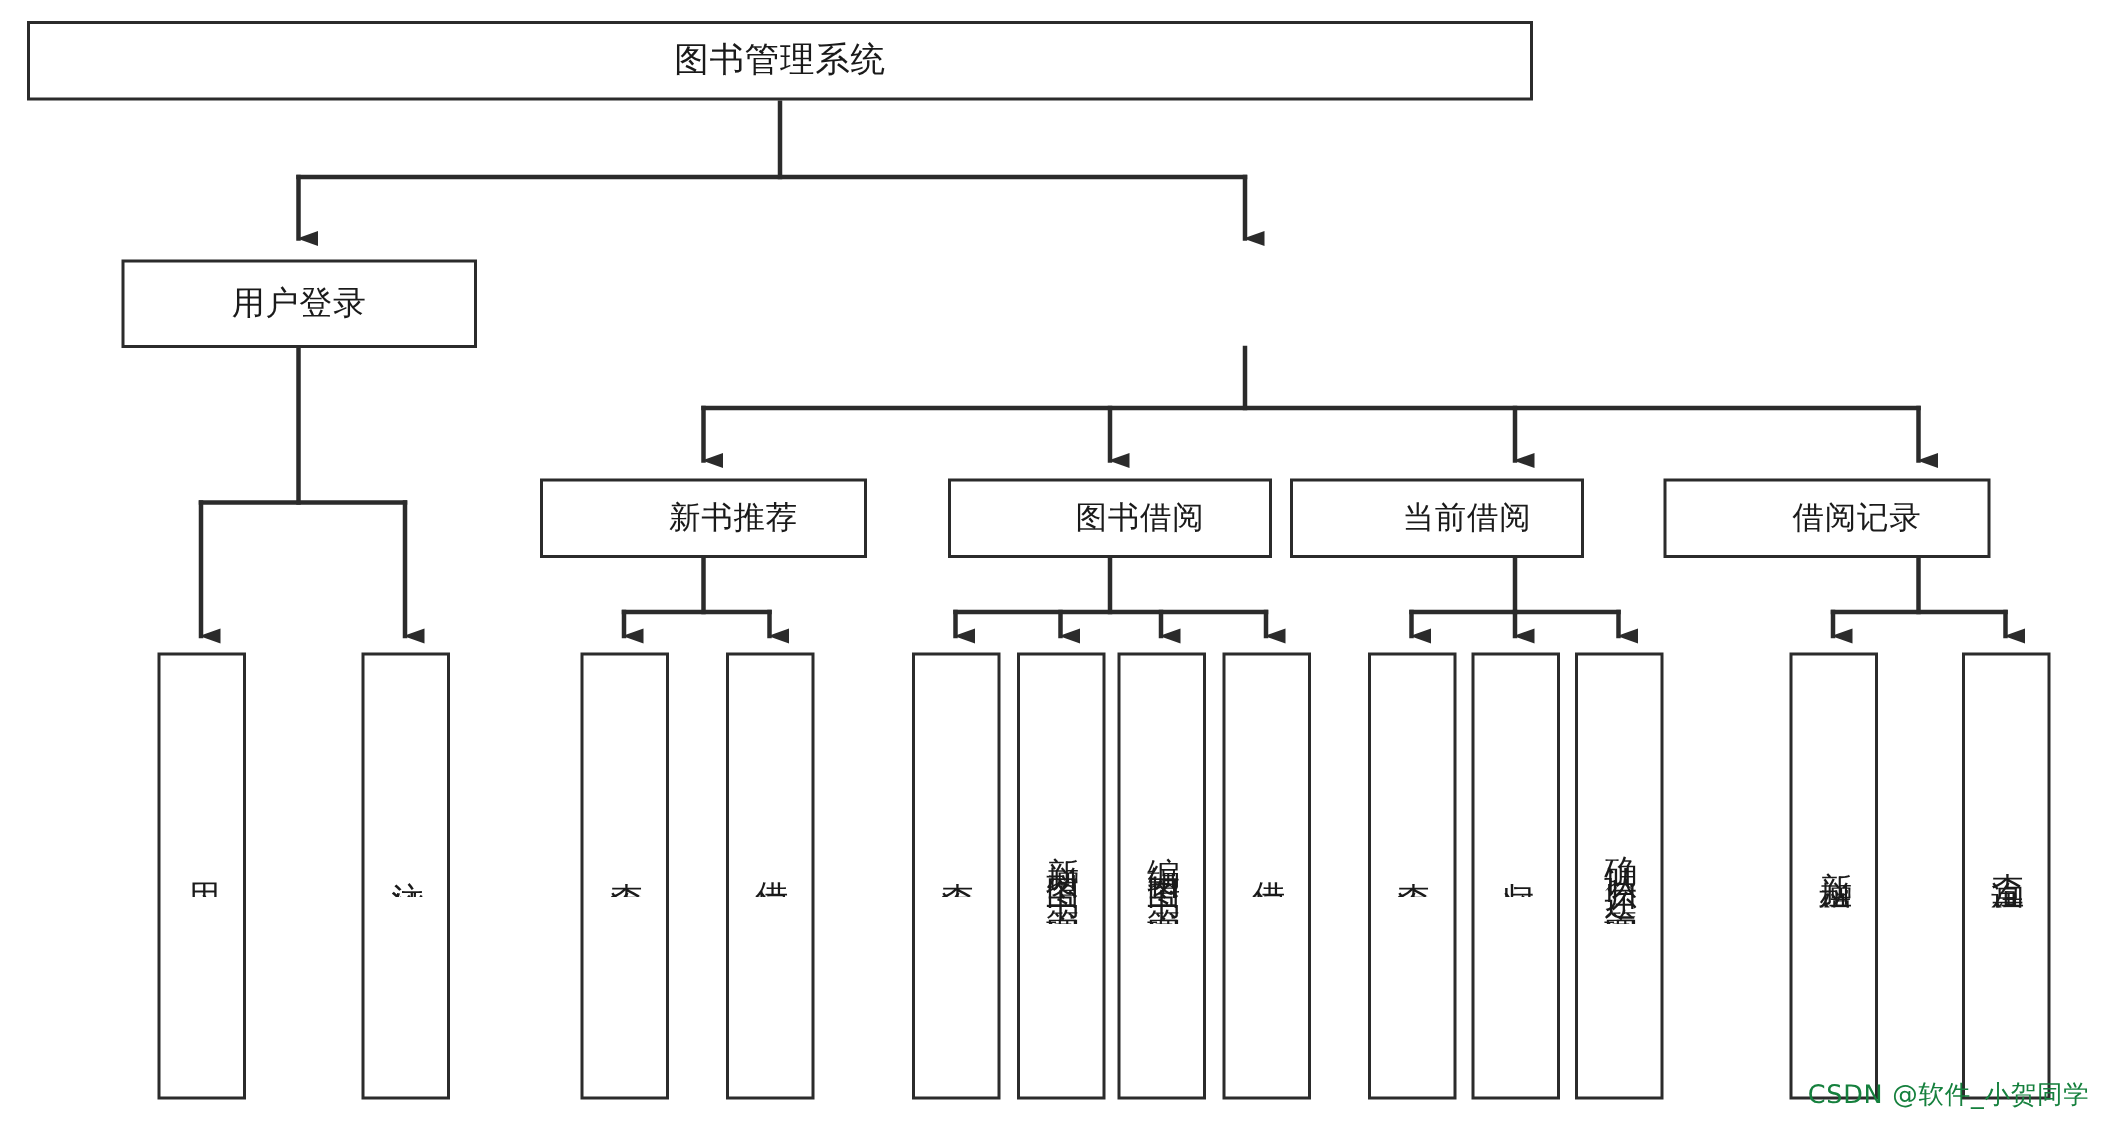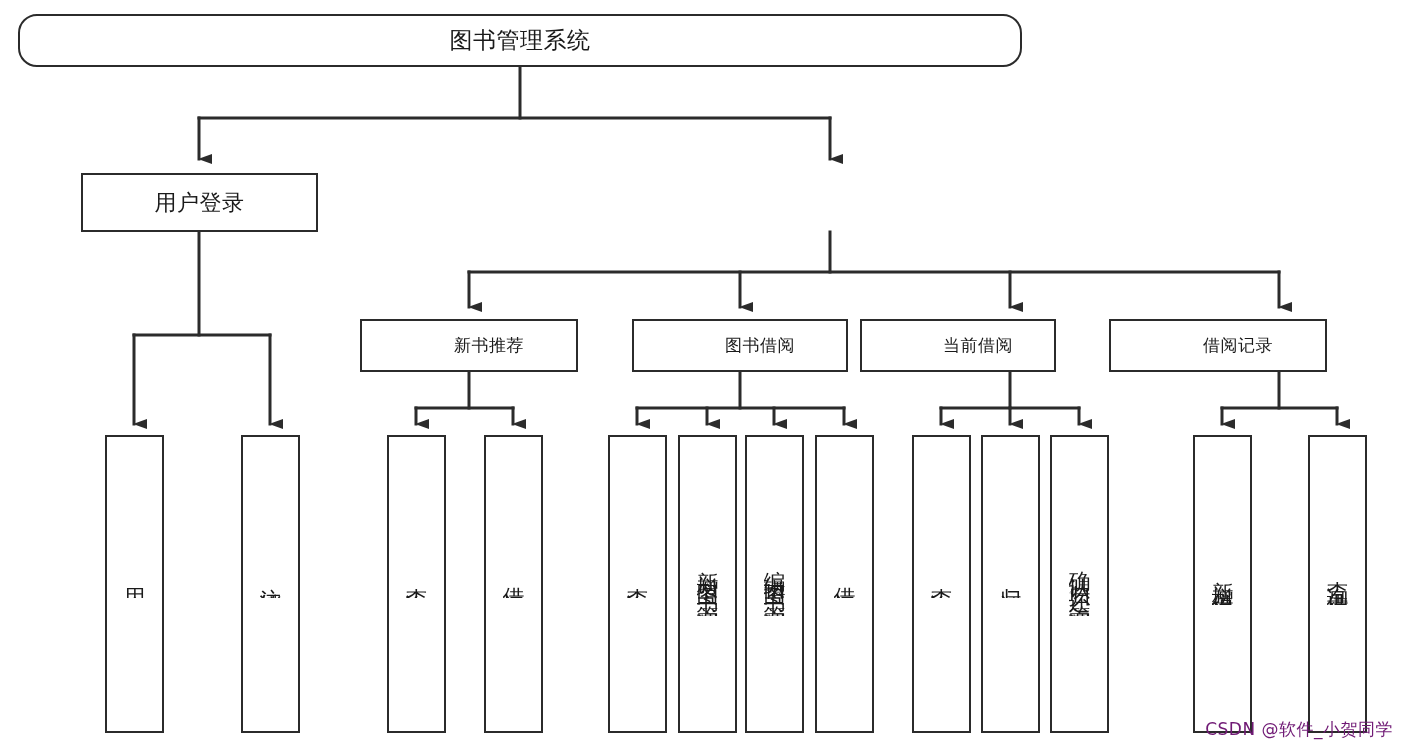--- a/index.html
+++ b/index.html
@@ -30,27 +30,26 @@
     box-sizing: border-box;
     border: 2px solid #2b2b2b;
     background: #ffffff;
     display: flex;
     align-items: center;
     justify-content: center;
     color: #1a1a1a;
   }
   .node.level-0 {
     font-size: 23px;
-    border-radius: 19px;
   }
   .node.level-1 {
     font-size: 22px;
   }
   .node.level-2 {
-    font-size: 17px;
+    font-size: 21px;
     padding-left: 40px;
   }
   .node.leaf {
     font-size: 22px;
     padding: 6px 0;
   }
   .node-label {
     line-height: 1.18;
     white-space: nowrap;
     letter-spacing: 0.5px;
@@ -61,21 +60,21 @@
     letter-spacing: 7px;
     line-height: 1;
     max-height: 100%;
     overflow: hidden;
   }
   #watermark {
     position: absolute;
     right: 12px;
     bottom: 6px;
     font-size: 17px;
-    color: #701a75;
+    color: #15803d;
     letter-spacing: 0.5px;
     white-space: nowrap;
     pointer-events: none;
   }
 </style>
 </head>
 <body>
 
 <div id="diagram-root">
 

